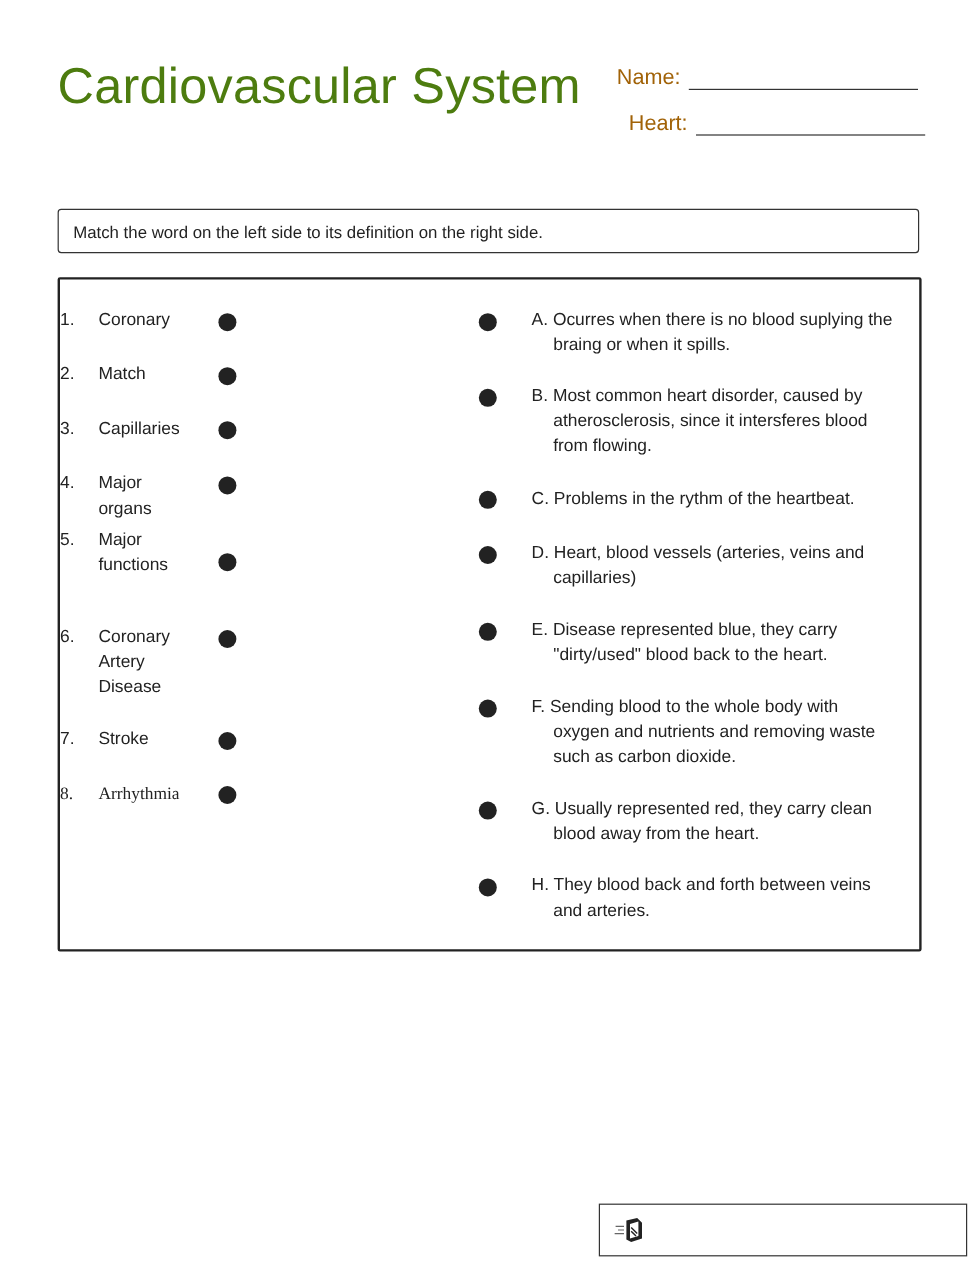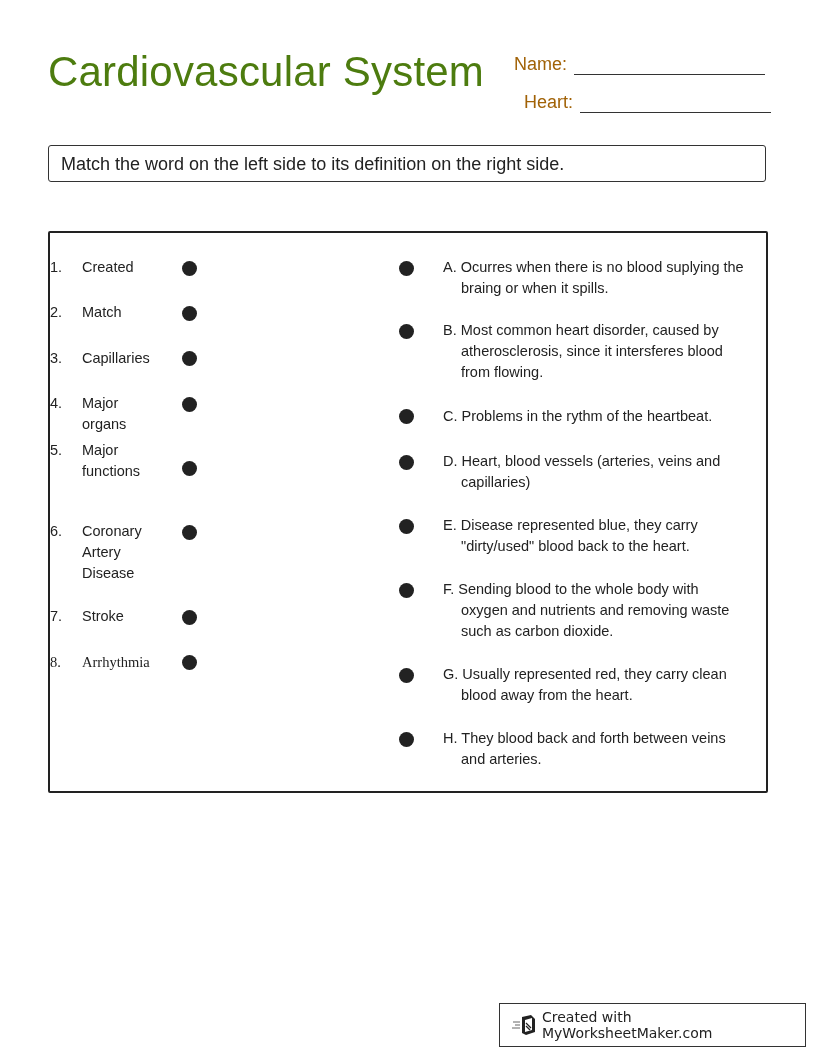--- a/index.html
+++ b/index.html
@@ -43,28 +43,28 @@
       height: 22px;
       margin-left: 7px;
       margin-bottom: 0px;
     }
     .field-name { left: 514px; top: 52px; }
     .field-date { left: 524px; top: 90px; }
 
     .instructions {
       position: absolute;
       left: 48px;
-      top: 145px;
+      top: 174px;
       width: 718px;
       height: 37px;
       box-sizing: border-box;
       border: 1px solid #333;
       border-radius: 3px;
       padding: 10px 12px;
-      font-size: 18px;
+      font-size: 14px;
       line-height: 16px;
       color: #222;
     }
 
     .match-box {
       position: absolute;
       left: 48px;
       top: 231px;
       width: 720px;
       height: 562px;
@@ -147,21 +147,21 @@
 <div class="field field-date">
   <span class="field-label">Heart:</span>
   <span class="field-line"></span>
 </div>
 
 <div class="instructions">Match the word on the left side to its definition on the right side.</div>
 
 <div class="match-box"></div>
 
 <div class="term term-wrap" style="top:257px;">
-  <span class="num">1.</span><span class="txt">Created</span>
+  <span class="num">1.</span><span class="txt">Coronary</span>
 </div>
 <div class="dot" style="left:182px; top:261px;"></div>
 
 <div class="term term-wrap" style="top:302px;">
   <span class="num">2.</span><span class="txt">Match</span>
 </div>
 <div class="dot" style="left:182px; top:306px;"></div>
 
 <div class="term term-wrap" style="top:348px;">
   <span class="num">3.</span><span class="txt">Capillaries</span>
@@ -238,14 +238,13 @@
     <svg width="24" height="22" viewBox="0 0 24 22">
       <line x1="1" y1="8" x2="8" y2="8" stroke="#666" stroke-width="1"></line>
       <line x1="3" y1="11" x2="8" y2="11" stroke="#666" stroke-width="1"></line>
       <line x1="0" y1="14" x2="8" y2="14" stroke="#666" stroke-width="1"></line>
       <path d="M10 3 L19 1 L23 5 L23 18 L14 21 L10 19 Z" fill="#222"></path>
       <path d="M13 6 L20 4 L20 16 L13 18 Z" fill="#fff"></path>
       <line x1="14" y1="9" x2="19" y2="14" stroke="#222" stroke-width="1.2"></line>
       <line x1="14" y1="12" x2="18" y2="16" stroke="#222" stroke-width="1.2"></line>
     </svg>
   </span>
-  <span>Created with MyWorksheetMaker.com</span>
 </div>
 
 </body></html>

